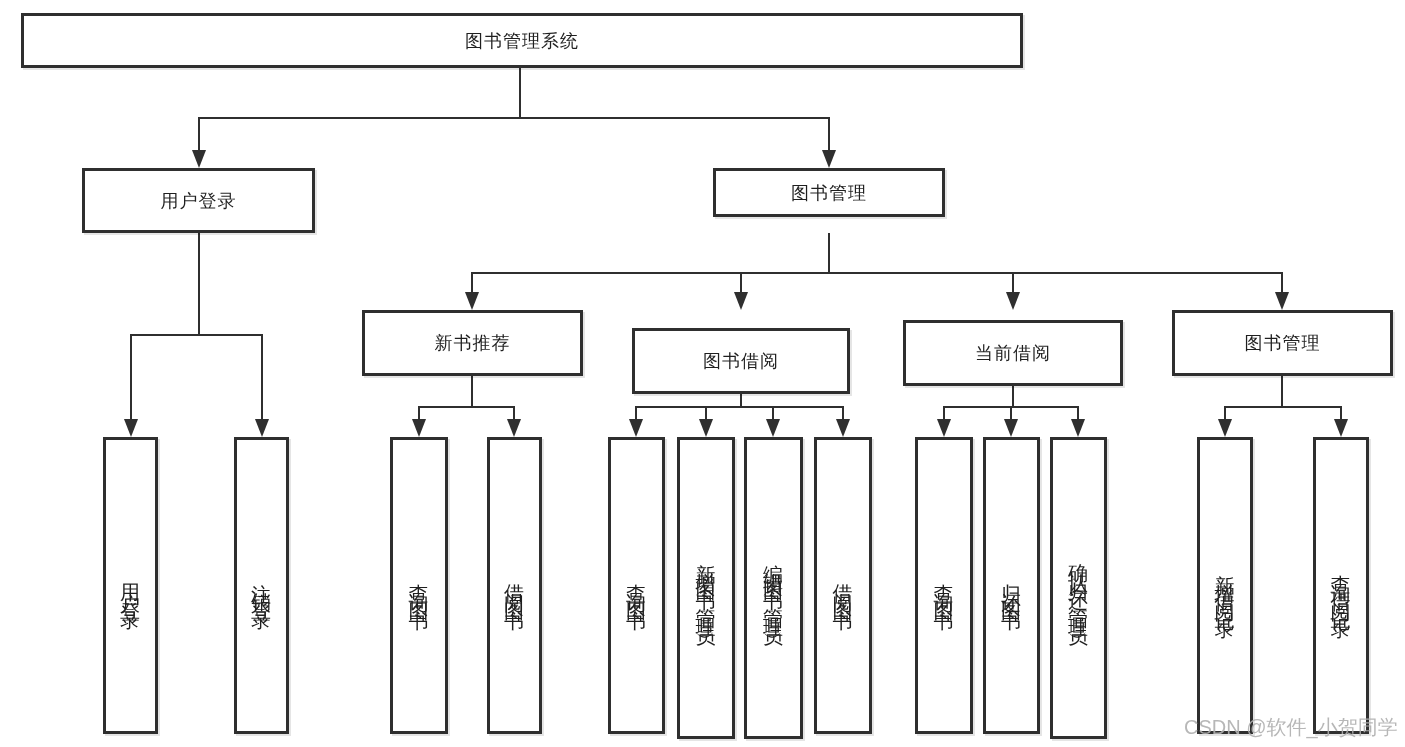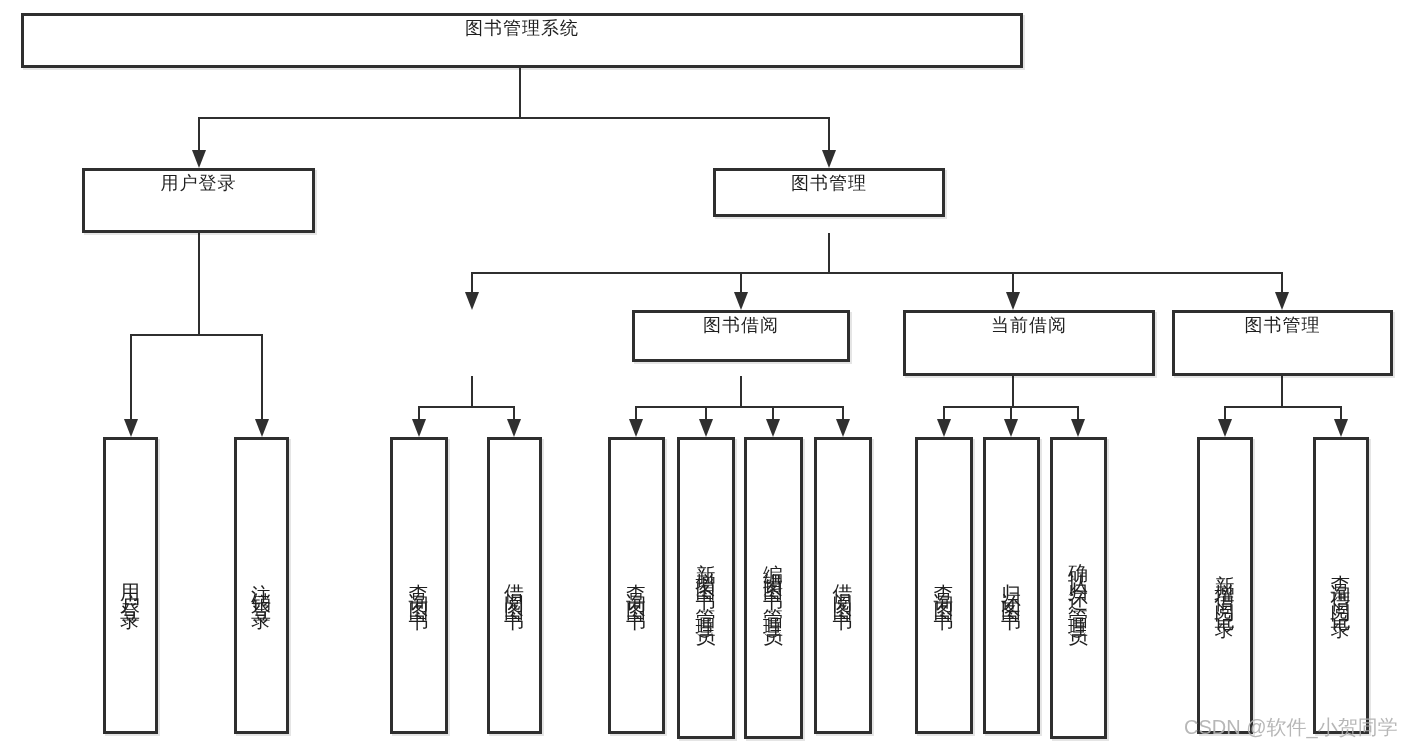--- a/index.html
+++ b/index.html
@@ -17,21 +17,21 @@
     overflow:hidden;
   }
   .edges{position:absolute;left:0;top:0;}
   .edges path{stroke:var(--line);stroke-width:2;fill:none;}
   .edges polygon{fill:var(--line);stroke:none;}
   .hbox{
     position:absolute;
     box-sizing:border-box;
     border:3px solid var(--line);
     background:#fff;
-    display:flex;align-items:flex-start;justify-content:center;
+    display:flex;align-items:center;justify-content:center;
     font-size:18px;color:var(--text);
     letter-spacing:1px;
     box-shadow:2px 2px 0 rgba(0,0,0,0.10);
   }
   .vbox{
     position:absolute;
     box-sizing:border-box;
     border:3px solid var(--line);
     background:#fff;
     display:flex;align-items:center;justify-content:center;
@@ -101,24 +101,27 @@
     <span>图书管理系统</span>
   </div>
 
   <div class="hbox" style="left:82px;top:168px;width:233px;height:65px;">
     <span>用户登录</span>
   </div>
   <div class="hbox" style="left:713px;top:168px;width:232px;height:49px;">
     <span>图书管理</span>
   </div>
 
-  <div class="hbox" style="left:632px;top:310px;width:218px;height:52px;">
+  <div class="hbox" style="left:362px;top:310px;width:221px;height:66px;">
+    <span>新书推荐</span>
+  </div>
+  <div class="hbox" style="left:632px;top:328px;width:218px;height:66px;">
     <span>图书借阅</span>
   </div>
-  <div class="hbox" style="left:903px;top:310px;width:252px;height:66px;">
+  <div class="hbox" style="left:903px;top:320px;width:220px;height:66px;">
     <span>当前借阅</span>
   </div>
   <div class="hbox" style="left:1172px;top:310px;width:221px;height:66px;">
     <span>图书管理</span>
   </div>
 
   <div class="vbox" style="left:103px;top:437px;width:55px;height:297px;">
     <span class="vtext">用户登录</span>
   </div>
   <div class="vbox" style="left:234px;top:437px;width:55px;height:297px;">

